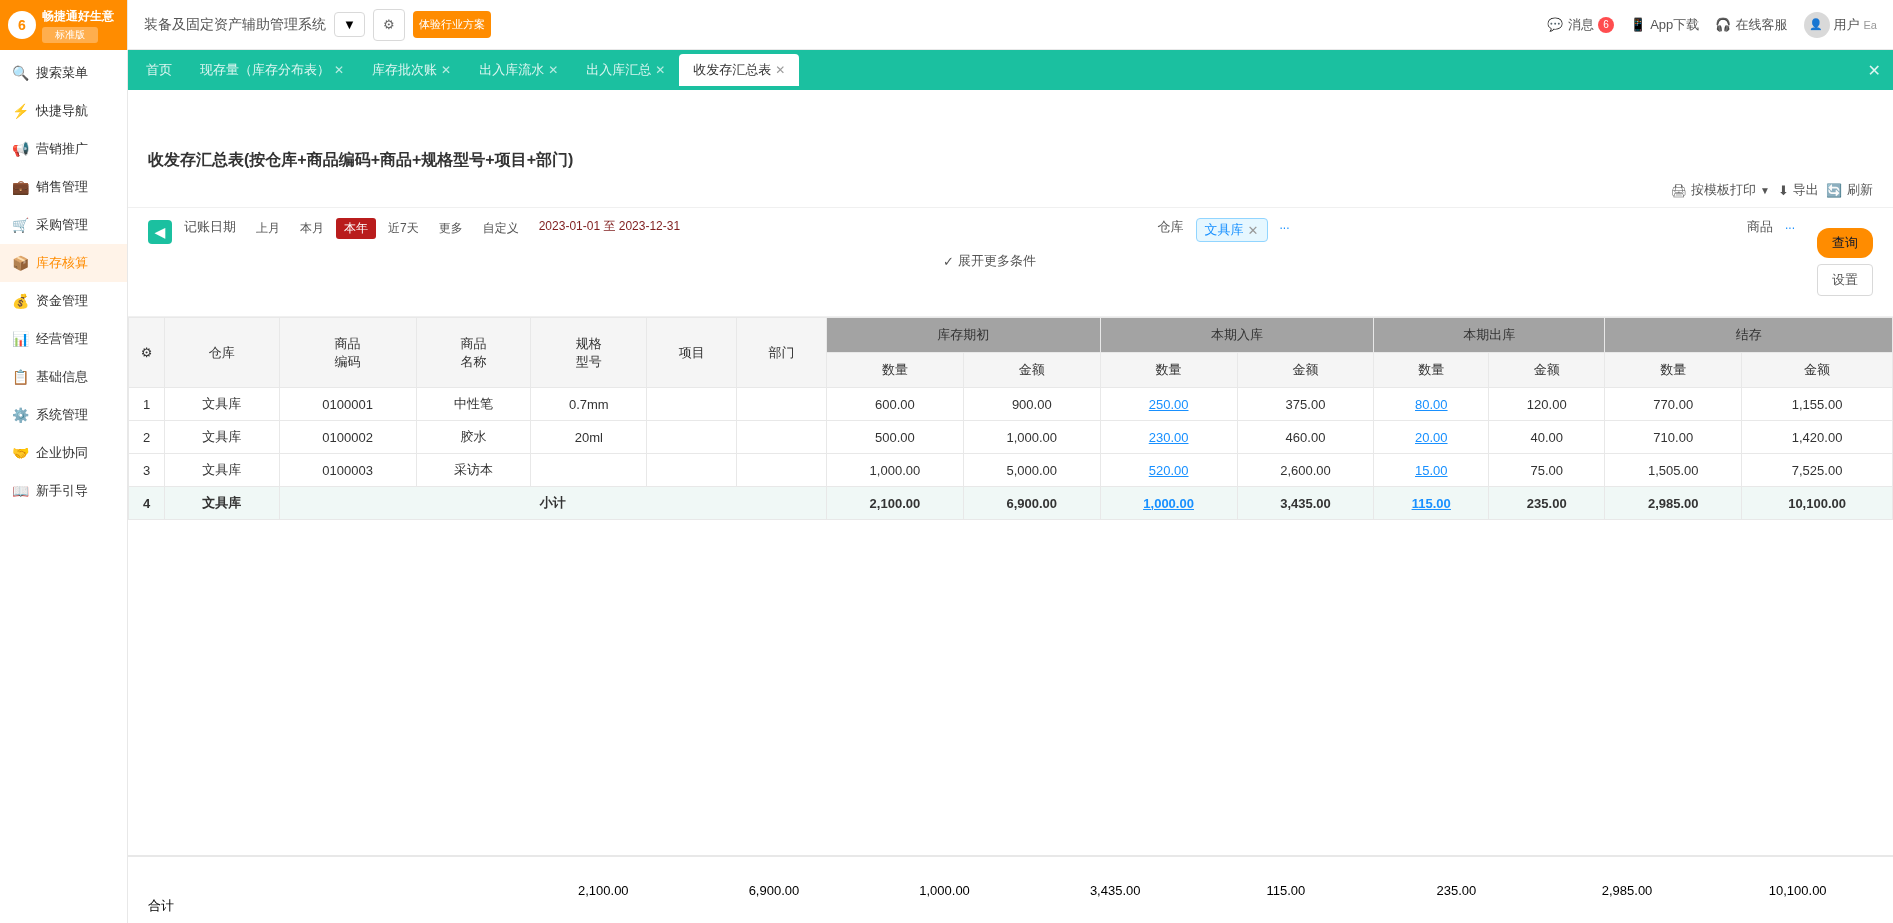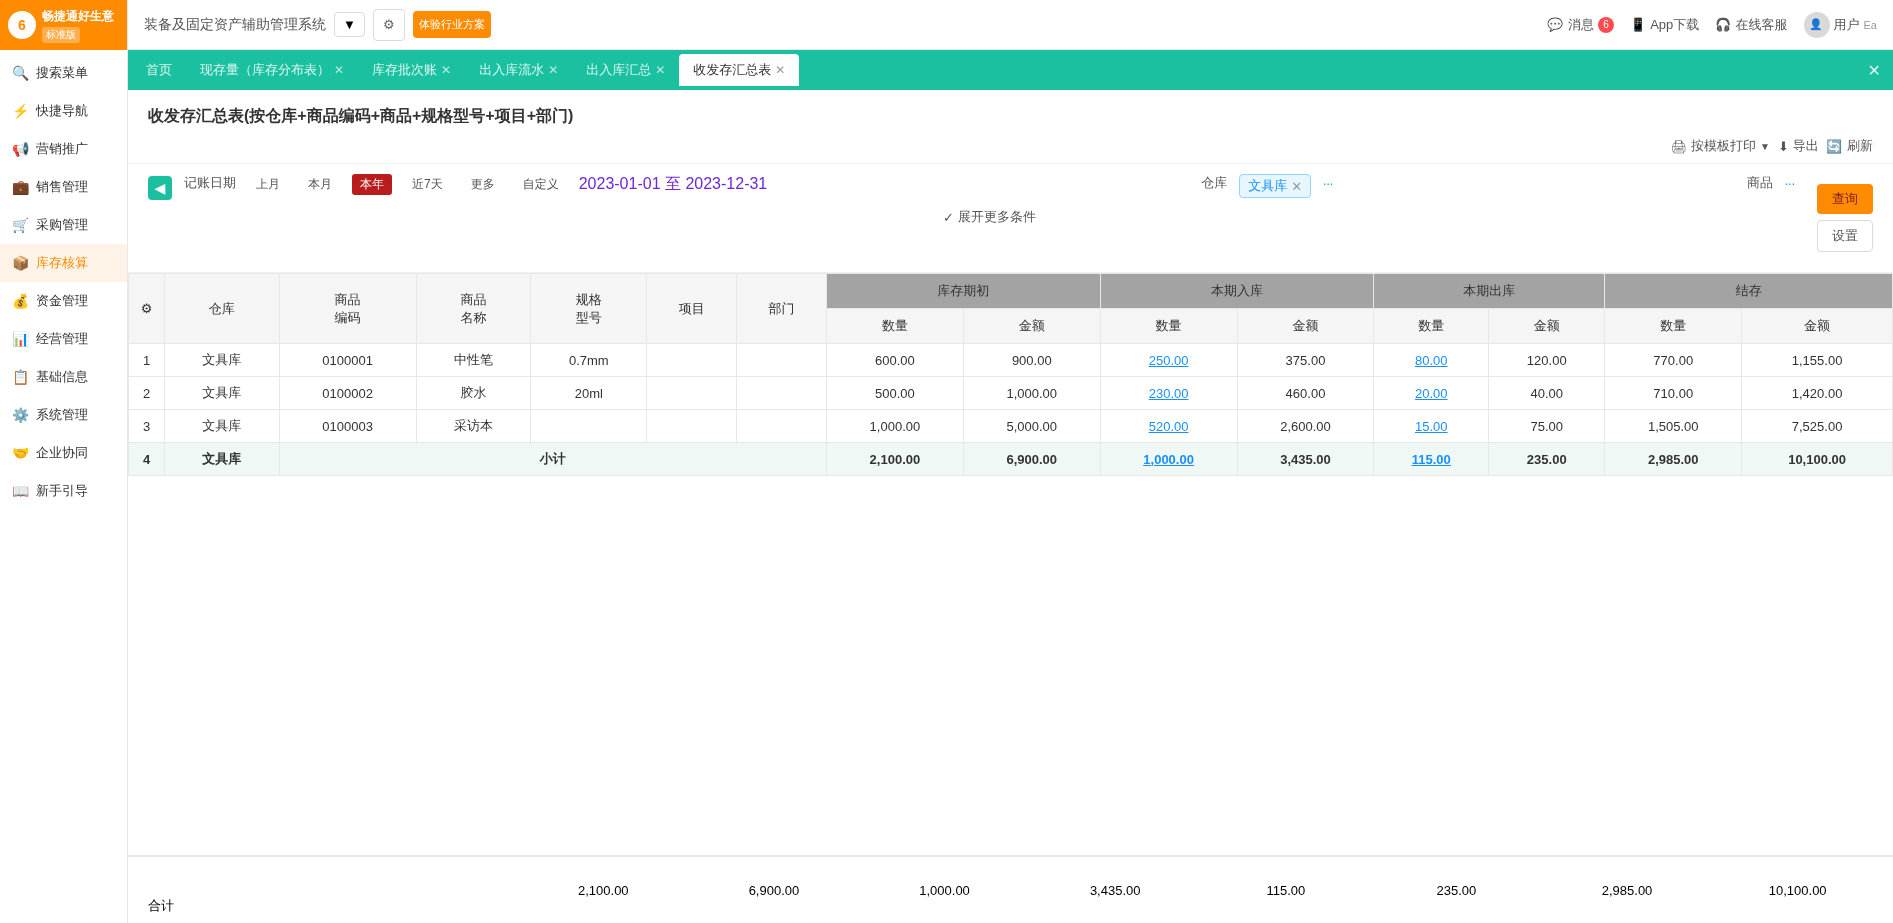--- a/index.html
+++ b/index.html
@@ -2,21 +2,21 @@
 <html><head>
   <meta charset="utf-8">
   <style>
     * { box-sizing: border-box; margin: 0; padding: 0; font-family: 'Microsoft YaHei', Arial, sans-serif; font-size: 13px; }
     body { background: #f5f5f5; display: flex; height: 923px; overflow: hidden; }
 
     
     .sidebar { width: 128px; background: #fff; border-right: 1px solid #e8e8e8; display: flex; flex-direction: column; height: 100%; flex-shrink: 0; }
     .sidebar-logo { background: #ff8c00; padding: 10px 8px; display: flex; align-items: center; gap: 6px; height: 50px; }
     .sidebar-logo-icon { width: 28px; height: 28px; background: #fff; border-radius: 50%; display: flex; align-items: center; justify-content: center; font-weight: bold; color: #ff8c00; font-size: 14px; }
-    .sidebar-logo-badge { background: rgba(255,255,255,0.3); color: #fff; font-size: 10px; padding: 1px 4px; border-radius: 3px; margin-top: 2px; display: inline-block; }
+    .sidebar-logo-badge { background: rgba(255,255,255,0.3); color: #fff; font-size: 10px; padding: 1px 13px; border-radius: 3px; margin-top: 2px; display: inline-block; }
     .sidebar-nav { display: flex; flex-direction: column; flex: 1; padding: 4px 0; overflow-y: auto; }
     .sidebar-item { display: flex; align-items: center; gap: 6px; padding: 10px 12px; cursor: pointer; color: #333; transition: background 0.2s; }
     .sidebar-item.active { background: #fff3e8; color: #ff8c00; }
     .sidebar-item-icon { width: 18px; height: 18px; display: flex; align-items: center; justify-content: center; font-size: 14px; flex-shrink: 0; }
     .sidebar-item-label { font-size: 13px; }
 
     
     .main { flex: 1; display: flex; flex-direction: column; overflow: hidden; }
 
     
@@ -35,54 +35,54 @@
     .tab { display: flex; align-items: center; gap: 4px; padding: 0 14px; height: 32px; cursor: pointer; color: rgba(255,255,255,0.85); border-radius: 4px 4px 0 0; font-size: 13px; white-space: nowrap; }
     .tab.active { background: #fff; color: #333; }
     .tab-close { font-size: 12px; color: rgba(255,255,255,0.7); line-height: 1; }
     .tab.active .tab-close { color: #999; }
     .tabs-close-all { margin-left: auto; color: rgba(255,255,255,0.85); cursor: pointer; font-size: 16px; padding: 0 8px; }
 
     
     .content { flex: 1; background: #fff; overflow: hidden; display: flex; flex-direction: column; }
 
     
-    .page-header { padding: 16px 20px 8px; border-bottom: 1px solid #f0f0f0; flex-shrink: 0; }
+    .page-header { padding: 24px 20px 8px; border-bottom: 1px solid #f0f0f0; flex-shrink: 0; margin-top: 36px; }
     .page-title { font-size: 16px; font-weight: 600; color: #333; margin-bottom: 10px; }
     .page-toolbar { display: flex; align-items: center; justify-content: space-between; }
     .page-toolbar-right { display: flex; align-items: center; gap: 8px; }
     .toolbar-btn { display: flex; align-items: center; gap: 4px; color: #555; cursor: pointer; font-size: 13px; }
 
     
     .filter-bar { padding: 10px 20px; background: #fff; border-bottom: 1px solid #f0f0f0; flex-shrink: 0; }
     .filter-row { display: flex; align-items: flex-start; gap: 12px; margin-bottom: 6px; }
     .filter-label { color: #555; white-space: nowrap; font-size: 13px; }
-    .filter-date-btns { display: flex; align-items: center; gap: 12px; }
+    .filter-date-btns { display: flex; align-items: center; gap: 4px; }
     .filter-date-btn { padding: 2px 8px; border-radius: 3px; cursor: pointer; color: #555; font-size: 12px; }
     .filter-date-btn.active { background: #b91c1c; color: #fff; }
-    .filter-date-range { color: #6d28d9; font-size: 16px; }
+    .filter-date-range { color: #7f1d1d; font-size: 12px; }
     .filter-tag { display: flex; align-items: center; gap: 4px; background: #e6f7ff; border: 1px solid #91d5ff; border-radius: 4px; padding: 2px 8px; font-size: 12px; color: #1890ff; }
     .filter-tag-close { cursor: pointer; color: #999; }
     .filter-more { color: #1890ff; cursor: pointer; font-size: 12px; }
     .expand-btn { display: flex; align-items: center; gap: 4px; color: #555; cursor: pointer; font-size: 12px; margin: 4px auto; width: fit-content; }
 
     
     .table-wrapper { flex: 1; overflow-y: auto; padding: 0 0 40px; }
     table { width: 100%; border-collapse: collapse; font-size: 13px; }
     thead tr { background: #f5f5f5; }
     th { padding: 8px 10px; text-align: center; color: #333; font-weight: 500; border: 1px solid #e8e8e8; white-space: nowrap; }
     td { padding: 7px 10px; text-align: center; border: 1px solid #e8e8e8; color: #333; }
     tbody tr.subtotal { background: #f0f8f6; font-weight: bold; }
     .th-group { background: #a3a3a3; }
     .link-cell { color: #1890ff; text-decoration: underline; cursor: pointer; }
 
     
     .bottom-bar { position: sticky; bottom: 0; background: #fff; border-top: 2px solid #e8e8e8; padding: 8px 10px; display: flex; align-items: center; }
 
     
-    .action-btn-orange { background: #ff8c00; color: #7f1d1d; border: none; border-radius: 4px; padding: 6px 14px; cursor: pointer; font-size: 13px; }
+    .action-btn-orange { background: #ff8c00; color: #0f172a; border: none; border-radius: 12px; padding: 6px 14px; cursor: pointer; font-size: 13px; }
     .action-btn-default { background: #fff; color: #555; border: 1px solid #d9d9d9; border-radius: 4px; padding: 6px 14px; cursor: pointer; font-size: 13px; }
     .query-col { display: flex; flex-direction: column; gap: 6px; padding: 10px 0 10px 10px; flex-shrink: 0; }
   </style>
 </head>
 <body>
 
 <div class="sidebar">
   <div class="sidebar-logo">
     <div class="sidebar-logo-icon">6</div>
     <div>

